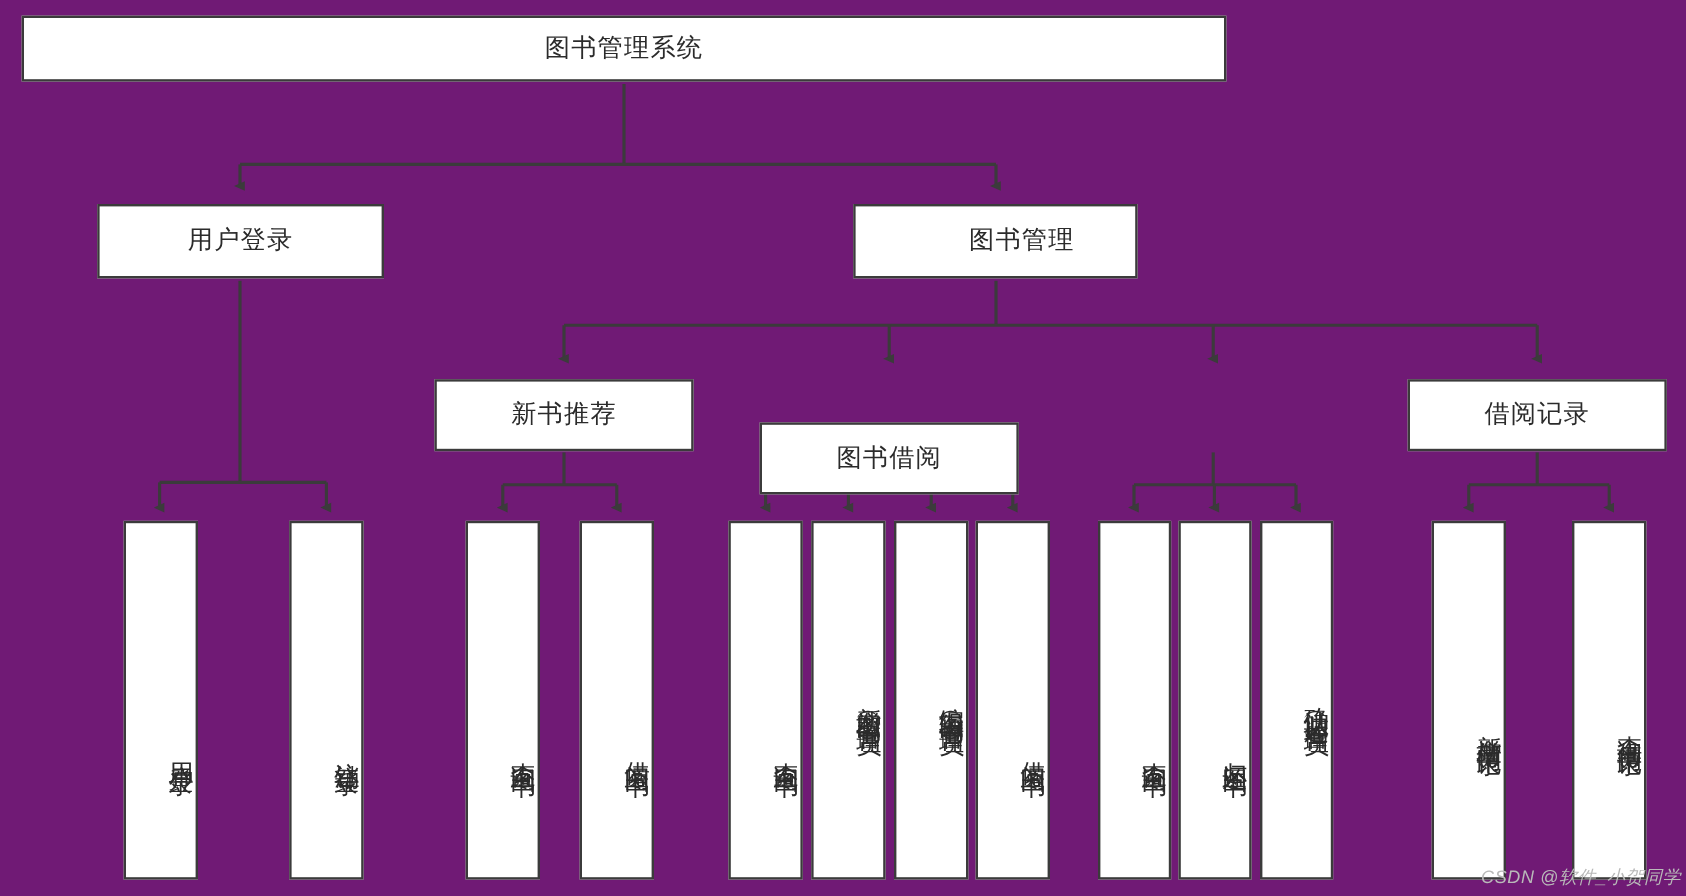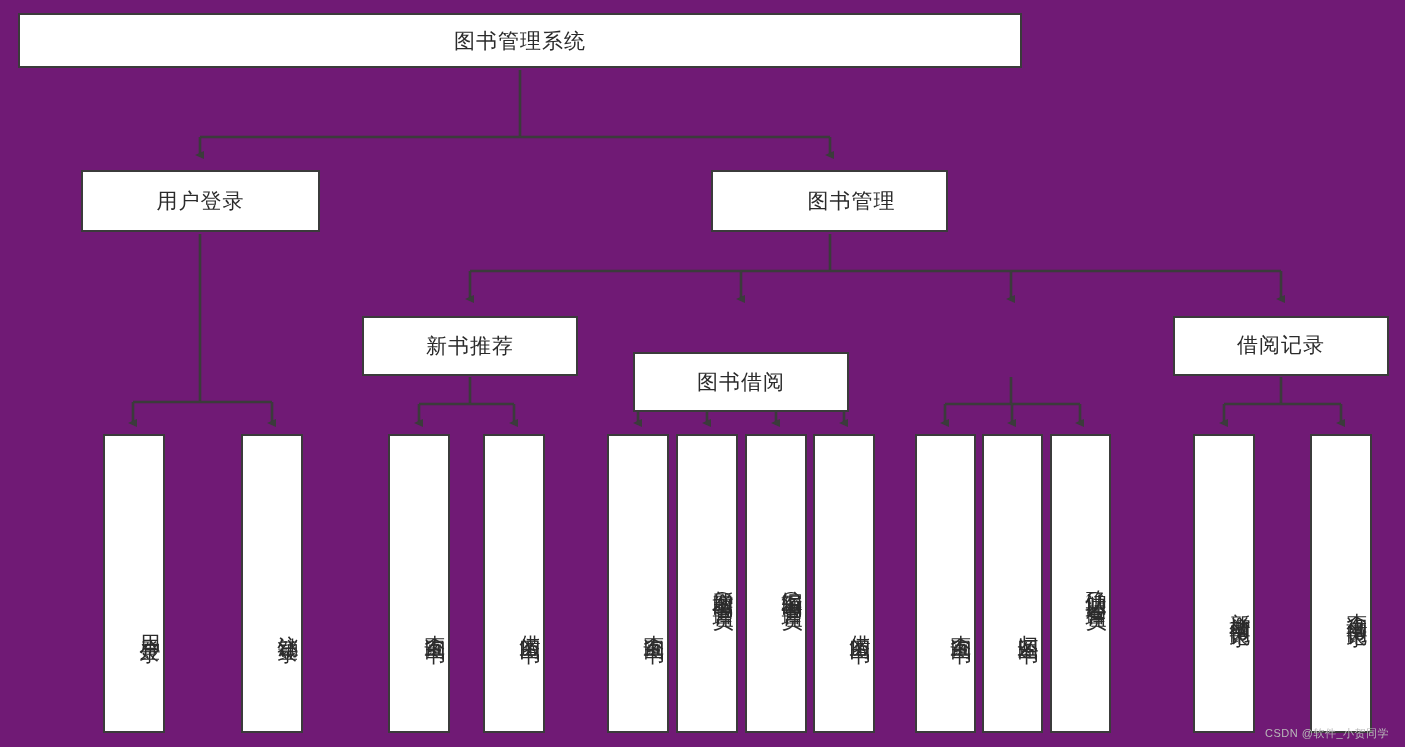--- a/index.html
+++ b/index.html
@@ -53,27 +53,28 @@
     padding-top: 6px;
     box-sizing: border-box;
     overflow: hidden;
     text-align: left;
   }
   .leaf {
     align-items: flex-start;
   }
   .watermark {
     position: absolute;
-    right: 16px;
+    right: 4px;
     bottom: 6px;
-    font-size: 11px;
+    font-size: 15px;
     color: #b9b9b9;
     z-index: 5;
     white-space: nowrap;
     letter-spacing: 0.5px;
+    font-style: italic;
   }
 </style>
 </head>
 <body>
 
 <div id="canvas">
 
   <svg class="wires" viewBox="0 0 1405 747" xmlns="http://www.w3.org/2000/svg">
     <defs>
       <marker id="arrow" markerWidth="10" markerHeight="10" refX="5" refY="5" orient="auto" markerUnits="userSpaceOnUse">

